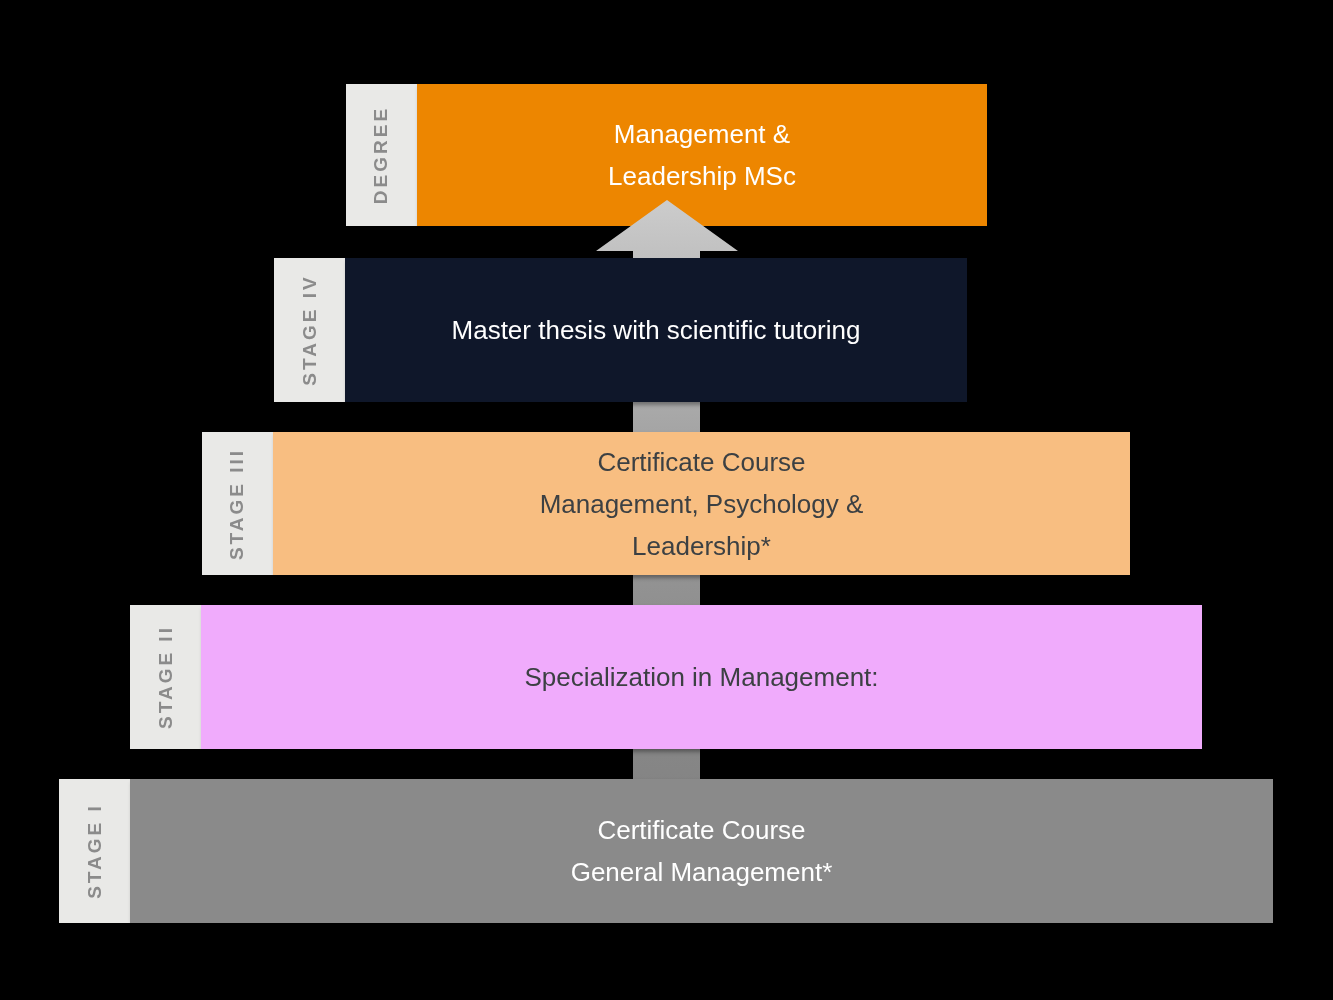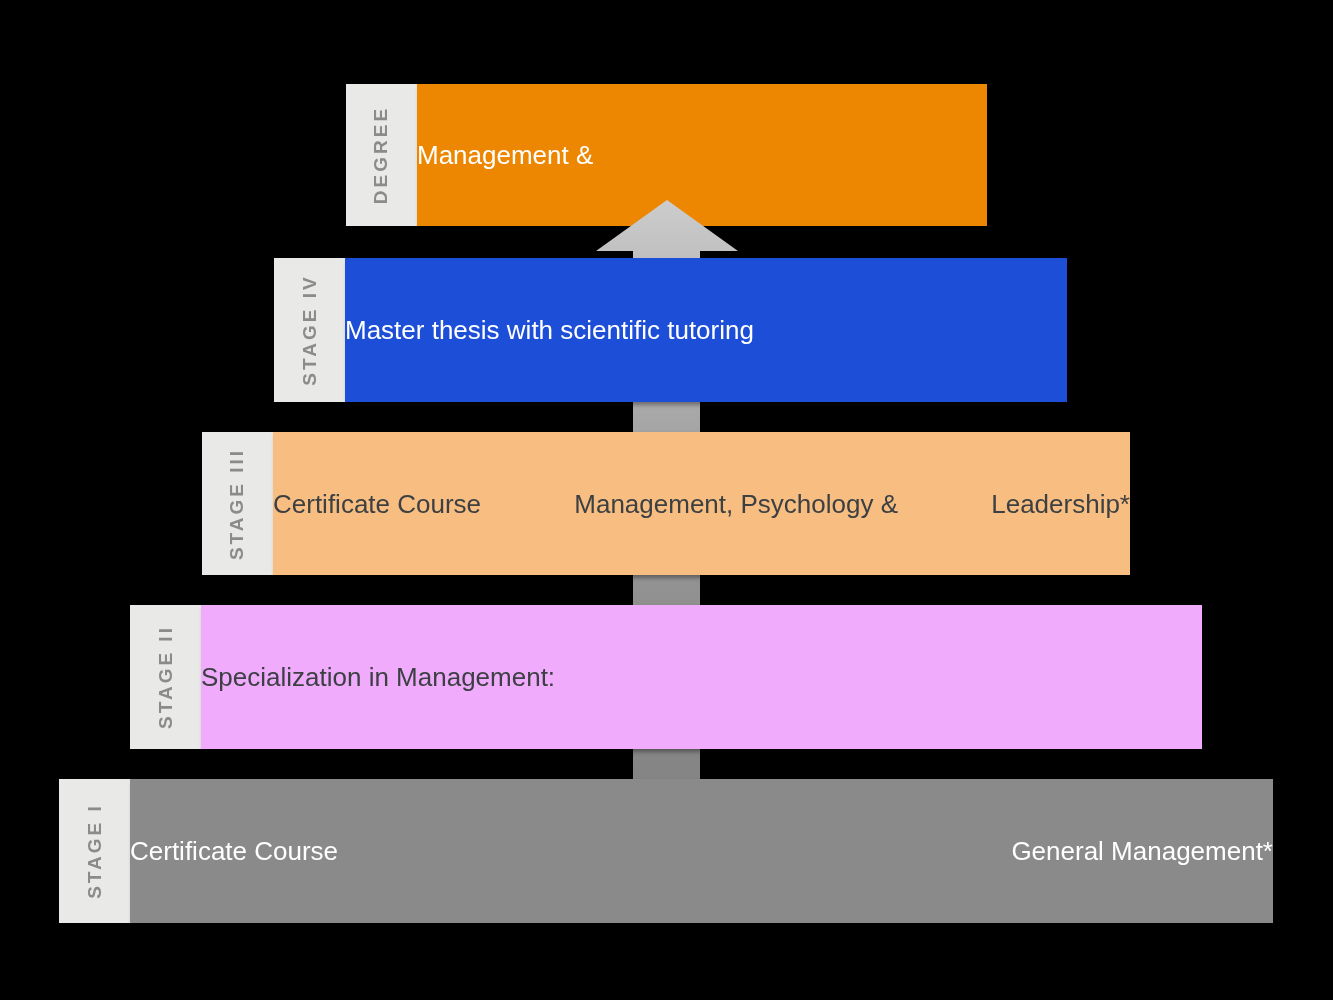--- a/index.html
+++ b/index.html
@@ -54,40 +54,41 @@
     font-size: 19px;
     font-weight: 700;
     letter-spacing: 3px;
     color: #8B8B8B;
   }
   .bar {
     position: absolute;
     top: 0;
     bottom: 0;
     display: flex;
+    flex-direction: column;
     align-items: center;
-    justify-content: space-between;
+    justify-content: center;
     text-align: center;
     box-shadow: 2px 3px 4px rgba(0,0,0,0.35);
     gap: 12px;
   }
   .bar .line {
     font-size: 26px;
     line-height: 30px;
     font-weight: 400;
   }
   .italic { }
   .bold { font-weight: 700; }
 
   
   .r-degree { left: 346px; top: 84px; width: 641px; height: 142px; }
   .r-degree .bar { left: 71px; width: 570px; background: #ED8600; color: #FFFFFF; }
   
   .r-iv { left: 274px; top: 258px; width: 784px; height: 144px; }
-  .r-iv .bar { left: 71px; width: 722px; background: #1d4ed8; color: #FFFFFF; }
+  .r-iv .bar { left: 71px; width: 622px; background: #0f172a; color: #FFFFFF; }
   
   .r-iii { left: 202px; top: 432px; width: 928px; height: 143px; }
   .r-iii .bar { left: 71px; width: 857px; background: #F8BE81; color: #3C4043; }
   
   .r-ii { left: 130px; top: 605px; width: 1072px; height: 144px; }
   .r-ii .bar { left: 71px; width: 1001px; background: #f0abfc; color: #3C4043; }
   
   .r-i { left: 59px; top: 779px; width: 1214px; height: 144px; }
   .r-i .bar { left: 71px; width: 1143px; background: #8A8A8A; color: #FFFFFF; }
 </style>
@@ -97,20 +98,21 @@
 <div class="canvas">
 
   <div class="arrow-stem"></div>
 
   <div class="row r-degree">
     <div class="label">
       <span>DEGREE</span>
     </div>
     <div class="bar">
       <div class="line bold">Management &amp;</div>
+      <div class="line bold">Leadership MSc</div>
     </div>
   </div>
 
   <div class="row r-iv">
     <div class="label">
       <span>STAGE IV</span>
     </div>
     <div class="bar">
       <div class="line">Master thesis with scientific tutoring</div>
     </div>

